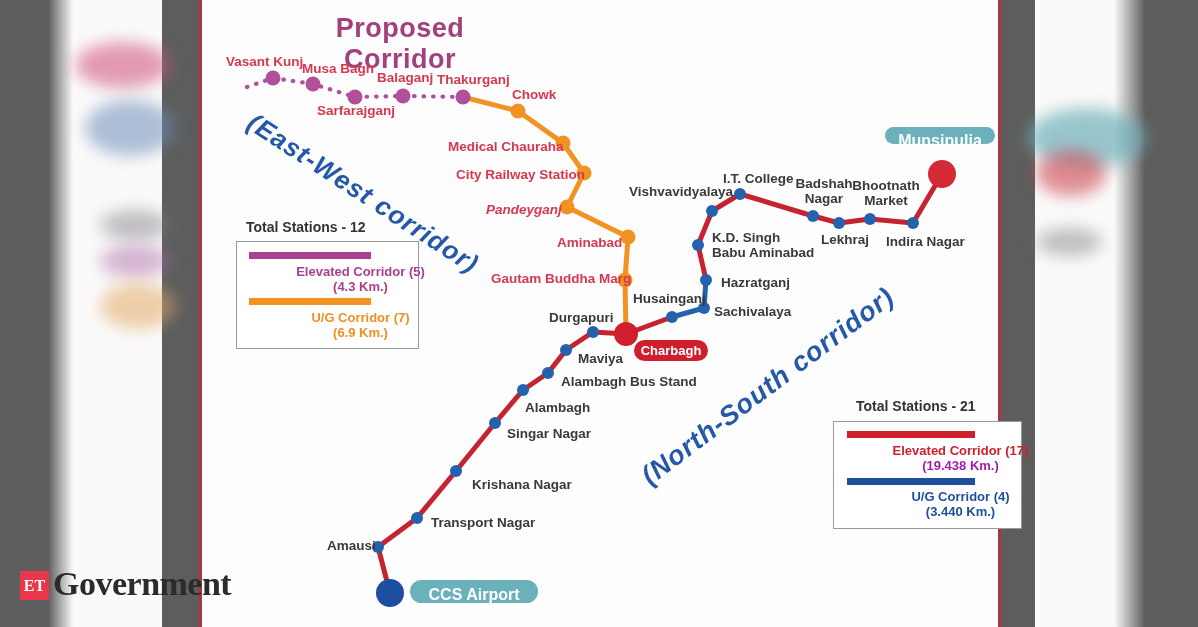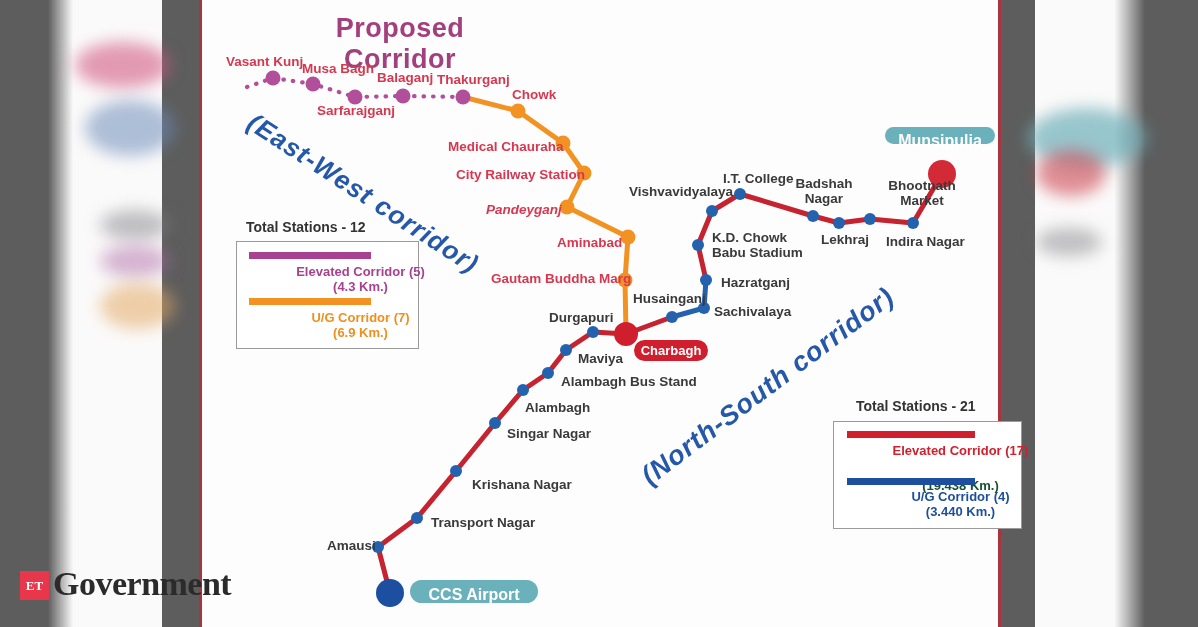--- a/index.html
+++ b/index.html
@@ -34,21 +34,21 @@
   #badge-ccs{left:410px;top:580px;width:128px;height:23px;line-height:29px;
              background:#6ab1bb;border-radius:15px;font-size:16px;}
   
   .legend-head{position:absolute;font-weight:bold;font-size:14px;color:#333;}
   .legend-box{position:absolute;background:#fff;border:1.5px solid #9a9a9a;padding-left:33px;}
   .legend-bar{position:absolute;height:7px;}
   .legend-text{position:absolute;width:100%;text-align:center;font-weight:bold;font-size:13px;line-height:15px;}
   
   #logo{position:absolute;left:20px;top:569px;height:32px;}
   #logo-mark{position:absolute;left:0;top:2px;width:29px;height:29px;background:#e8374a;
-             color:#fff;font-family:"Liberation Serif",serif;font-weight:bold;font-size:13px;
+             color:#fff;font-family:"Liberation Serif",serif;font-weight:bold;font-size:16px;
              text-align:center;line-height:29px;}
   #logo-word{position:absolute;left:33px;top:-4px;font-family:"Liberation Serif",serif;
              font-weight:bold;font-size:34px;color:#2b2b2b;letter-spacing:-.5px;}
 </style>
 </head>
 <body>
 
 <div id="screen">
 
   <div class="band" style="left:0;width:202px;">
@@ -140,26 +140,26 @@
   <div class="lbl lbl-red" style="left:377px;top:71px;">Balaganj</div>
   <div class="lbl lbl-red" style="left:437px;top:73px;">Thakurganj</div>
   <div class="lbl lbl-red" style="left:512px;top:88px;">Chowk</div>
   <div class="lbl lbl-red" style="left:448px;top:140px;">Medical Chauraha</div>
   <div class="lbl lbl-red" style="left:456px;top:168px;">City Railway Station</div>
   <div class="lbl lbl-red" style="left:486px;top:203px;font-style:italic;">Pandeyganj</div>
   <div class="lbl lbl-red" style="left:557px;top:236px;">Aminabad</div>
   <div class="lbl lbl-red" style="left:491px;top:272px;">Gautam Buddha Marg</div>
 
   <div class="lbl lbl-dark" style="left:886px;top:235px;">Indira Nagar</div>
-  <div class="lbl lbl-dark wrap" style="left:888px;top:179px;width:68px;">Bhootnath Market</div>
+  <div class="lbl lbl-dark wrap" style="left:852px;top:179px;width:68px;">Bhootnath Market</div>
   <div class="lbl lbl-dark" style="left:821px;top:233px;">Lekhraj</div>
   <div class="lbl lbl-dark wrap" style="left:792px;top:177px;width:64px;">Badshah Nagar</div>
   <div class="lbl lbl-dark" style="left:723px;top:172px;">I.T. College</div>
   <div class="lbl lbl-dark" style="left:629px;top:185px;">Vishvavidyalaya</div>
-  <div class="lbl lbl-dark wrapl" style="left:712px;top:231px;width:104px;">K.D. Chowk Babu Stadium</div>
+  <div class="lbl lbl-dark wrapl" style="left:712px;top:231px;width:104px;">K.D. Singh Babu Aminabad</div>
   <div class="lbl lbl-dark" style="left:721px;top:276px;">Hazratganj</div>
   <div class="lbl lbl-dark" style="left:714px;top:305px;">Sachivalaya</div>
   <div class="lbl lbl-dark" style="left:633px;top:292px;">Husainganj</div>
   <div class="lbl lbl-dark" style="left:549px;top:311px;">Durgapuri</div>
   <div class="lbl lbl-dark" style="left:578px;top:352px;">Maviya</div>
   <div class="lbl lbl-dark" style="left:561px;top:375px;">Alambagh Bus Stand</div>
   <div class="lbl lbl-dark" style="left:525px;top:401px;">Alambagh</div>
   <div class="lbl lbl-dark" style="left:507px;top:427px;">Singar Nagar</div>
   <div class="lbl lbl-dark" style="left:472px;top:468px;margin-top:10px;">Krishana Nagar</div>
   <div class="lbl lbl-dark" style="left:431px;top:516px;">Transport Nagar</div>
@@ -176,21 +176,21 @@
     <div class="legend-text" style="top:37px;color:#a8418f;">(4.3 Km.)</div>
     <div class="legend-bar" style="left:12px;top:56px;width:122px;background:#f29222;"></div>
     <div class="legend-text" style="top:68px;color:#ee8f1f;">U/G Corridor (7)</div>
     <div class="legend-text" style="top:83px;color:#ee8f1f;">(6.9 Km.)</div>
   </div>
 
   <div class="legend-head" style="left:856px;top:398px;">Total Stations - 21</div>
   <div class="legend-box" style="left:833px;top:421px;width:154px;height:106px;">
     <div class="legend-bar" style="left:13px;top:9px;width:128px;background:#d0202e;"></div>
     <div class="legend-text" style="top:21px;color:#d0202e;">Elevated Corridor (17)</div>
-    <div class="legend-text" style="top:36px;color:#14532d;margin-top:20px;">(19.438 Km.)</div>
+    <div class="legend-text" style="top:36px;color:#a21caf;">(19.438 Km.)</div>
     <div class="legend-bar" style="left:13px;top:56px;width:128px;background:#1d4f9c;"></div>
     <div class="legend-text" style="top:67px;color:#1d4f9c;">U/G Corridor (4)</div>
     <div class="legend-text" style="top:82px;color:#1d4f9c;">(3.440 Km.)</div>
   </div>
 
   <div id="logo">
     <div id="logo-mark">ET</div>
     <div id="logo-word">Government</div>
   </div>
 

